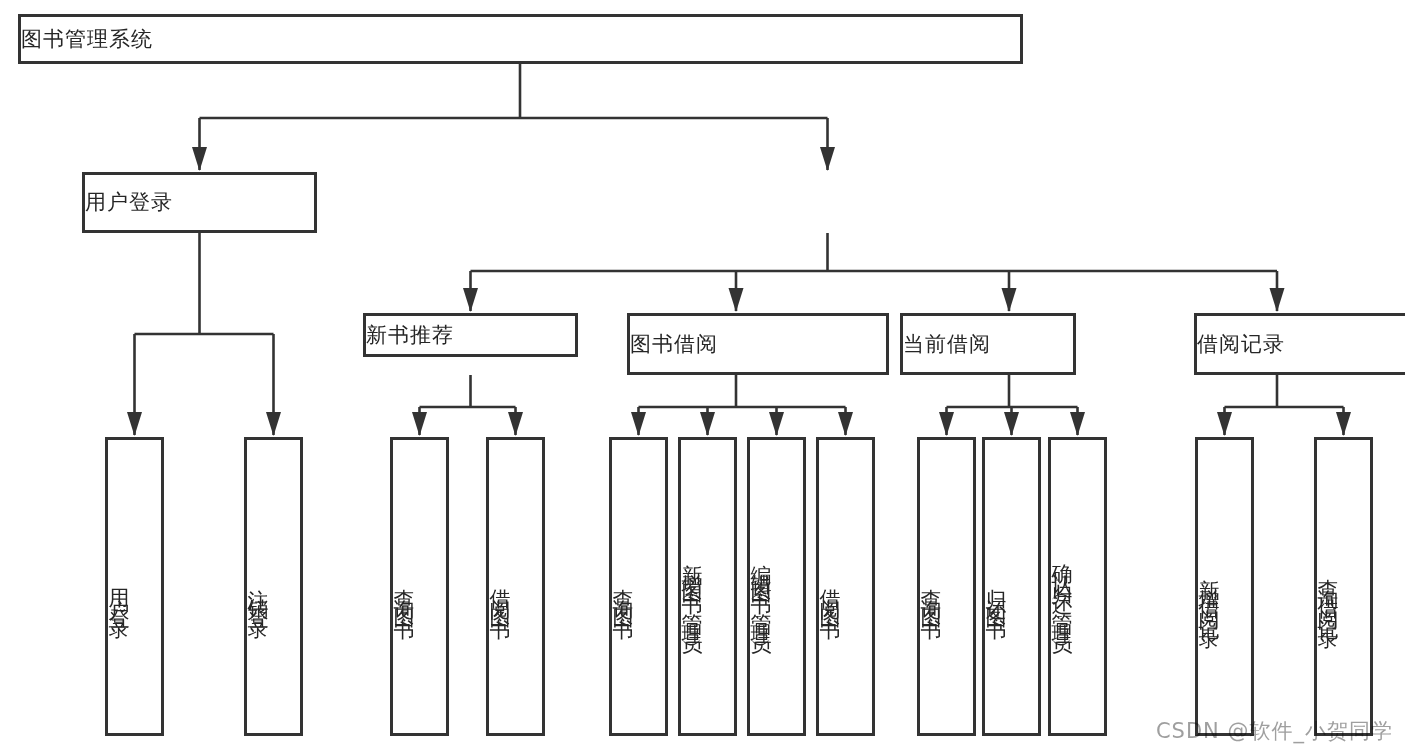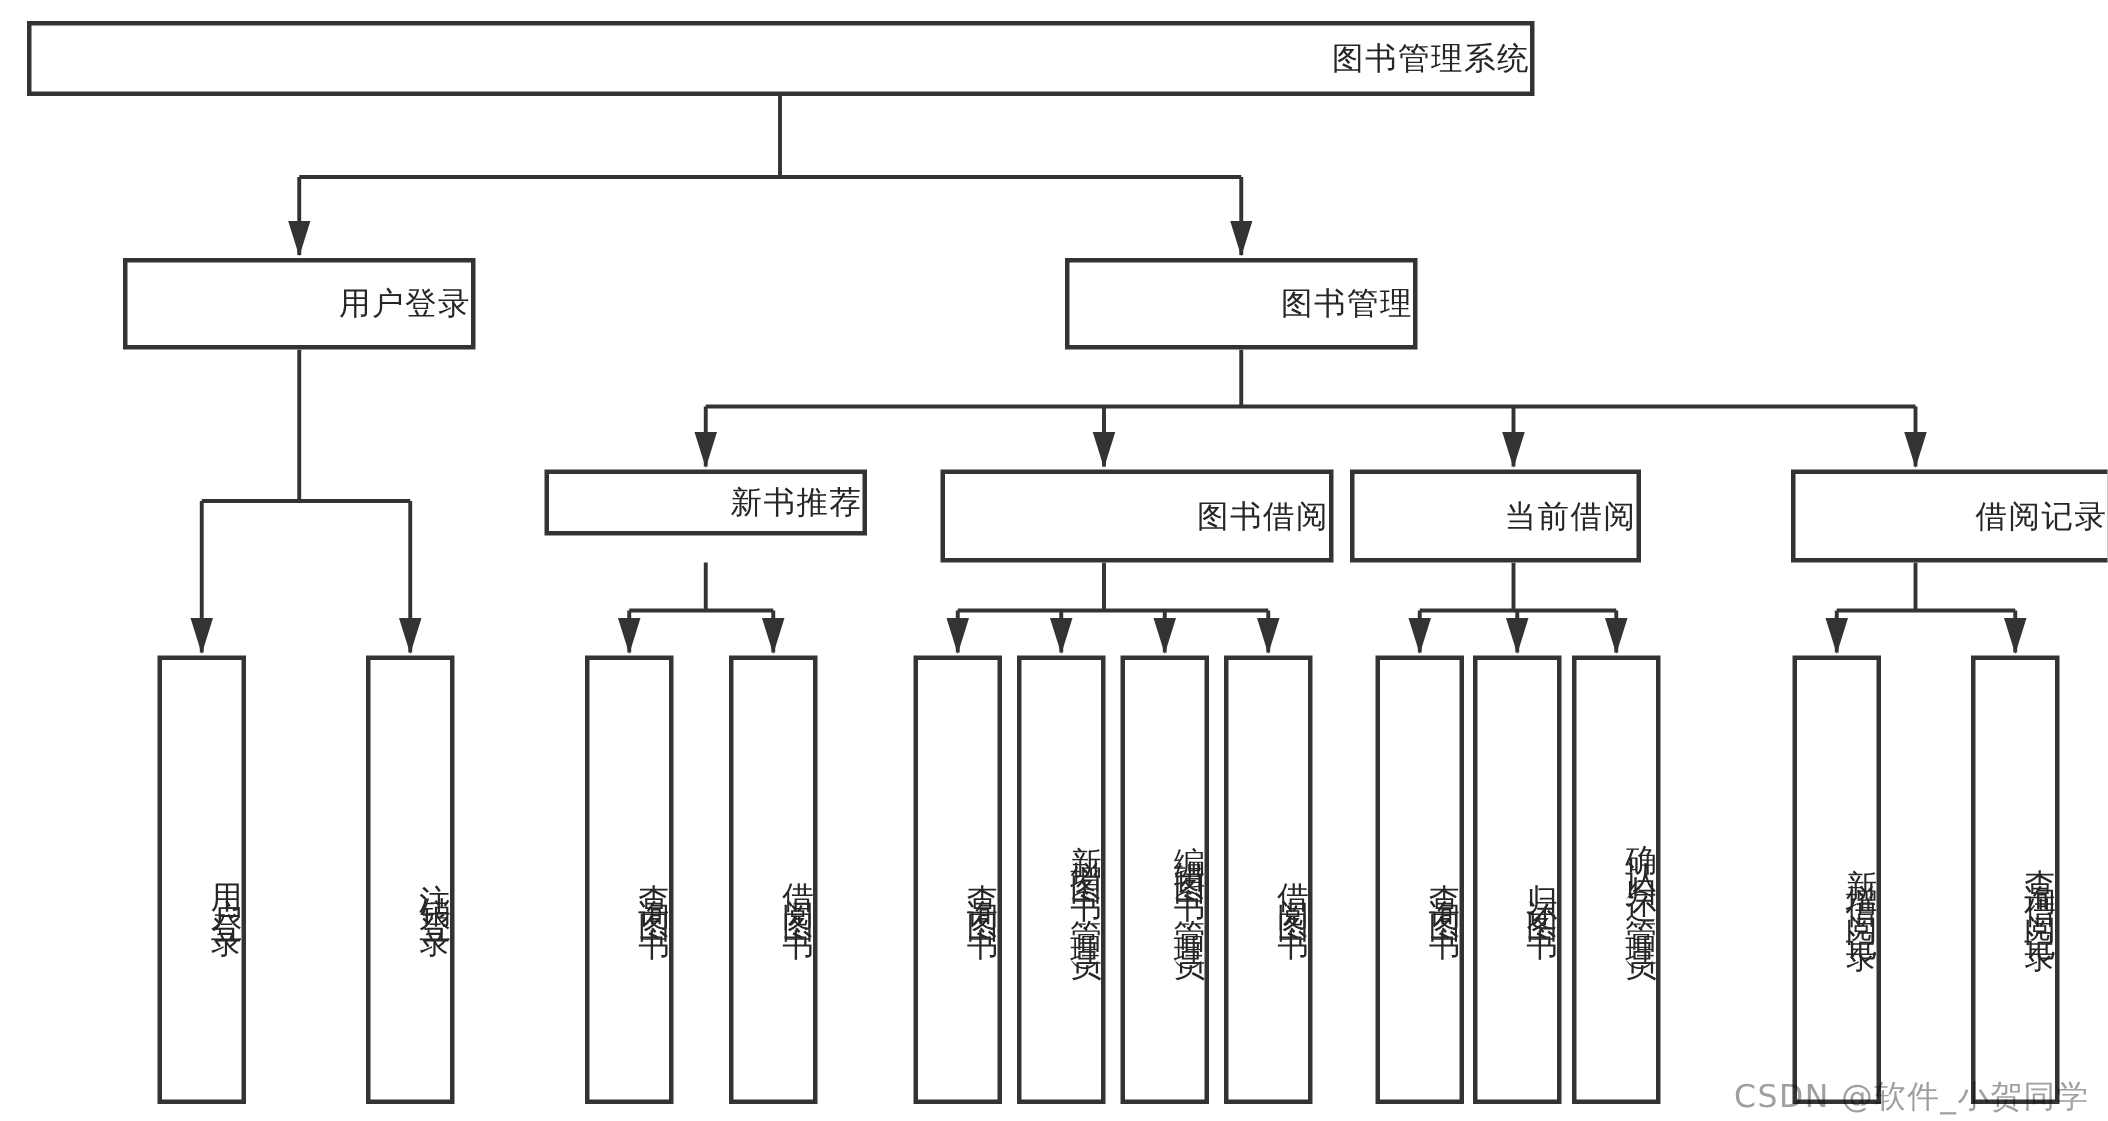--- a/index.html
+++ b/index.html
@@ -16,36 +16,36 @@
     overflow:hidden;position:relative;
   }
   .stage{position:absolute;left:0;top:0;width:1405px;height:747px;}
   svg.connectors{position:absolute;left:0;top:0;z-index:1;}
   svg.connectors path.wire, svg.connectors line.wire{
     stroke:var(--line);stroke-width:2.6;fill:none;
   }
   .box{
     position:absolute;box-sizing:border-box;z-index:2;
     border:3px solid var(--border);background:var(--bg);
-    display:flex;align-items:center;justify-content:flex-end;
+    display:flex;align-items:center;justify-content:flex-start;
     color:var(--text);font-size:21px;line-height:1;
     letter-spacing:1px;white-space:nowrap;
   }
   .leaf .vtext{
     writing-mode:vertical-rl;text-orientation:mixed;
     font-size:21px;letter-spacing:10px;line-height:1;
     margin-bottom:-10px; 
   }
   
   .n-root{left:18px;top:14px;width:1005px;height:50px;}
   .n-l2a{left:82px;top:172px;width:235px;height:61px;}
   .n-l2b{left:710px;top:172px;width:235px;height:61px;}
   .n-l3a{left:363px;top:313px;width:215px;height:44px;}
   .n-l3b{left:627px;top:313px;width:262px;height:62px;}
-  .n-l3c{left:900px;top:313px;width:194px;height:62px;}
+  .n-l3c{left:900px;top:313px;width:176px;height:62px;}
   .n-l3d{left:1170px;top:313px;width:214px;height:62px;margin-left:24px;}
   .leaf{top:437px;width:59px;height:299px;}
   .n-u1{left:105px;} .n-u2{left:244px;}
   .n-n1{left:390px;} .n-n2{left:486px;}
   .n-b1{left:609px;} .n-b2{left:678px;} .n-b3{left:747px;} .n-b4{left:816px;}
   .n-c1{left:917px;} .n-c2{left:982px;} .n-c3{left:1048px;}
   .n-r1{left:1195px;} .n-r2{left:1314px;}
   .watermark{
     position:absolute;right:12px;top:717px;z-index:6;
     font-size:21px;color:var(--wm);letter-spacing:1px;
@@ -105,23 +105,20 @@
     <line class="wire" x1="1343.5" y1="407" x2="1343.5" y2="435" marker-end="url(#arr)"></line>
   </svg>
 
   <div class="box n-root">
     <span>图书管理系统</span>
   </div>
 
   <div class="box n-l2a">
     <span>用户登录</span>
   </div>
-  <div class="box n-l2b">
-    <span>图书管理</span>
-  </div>
 
   <div class="box n-l3a">
     <span>新书推荐</span>
   </div>
   <div class="box n-l3b">
     <span>图书借阅</span>
   </div>
   <div class="box n-l3c">
     <span>当前借阅</span>
   </div>

